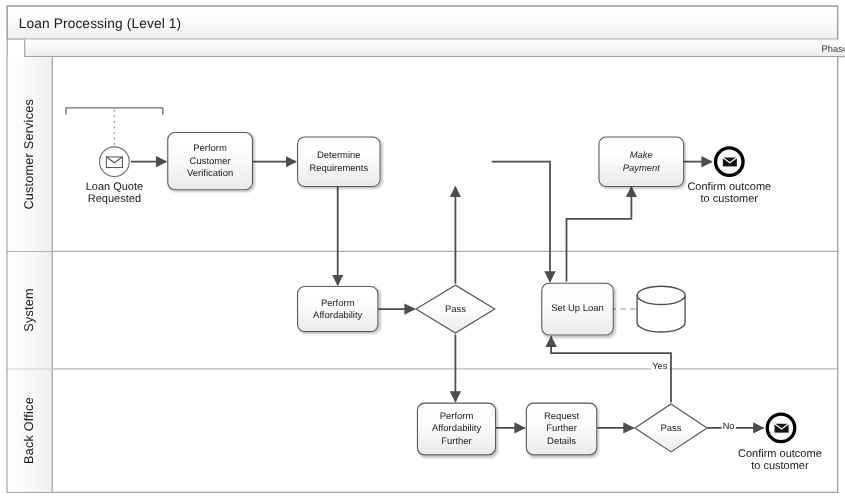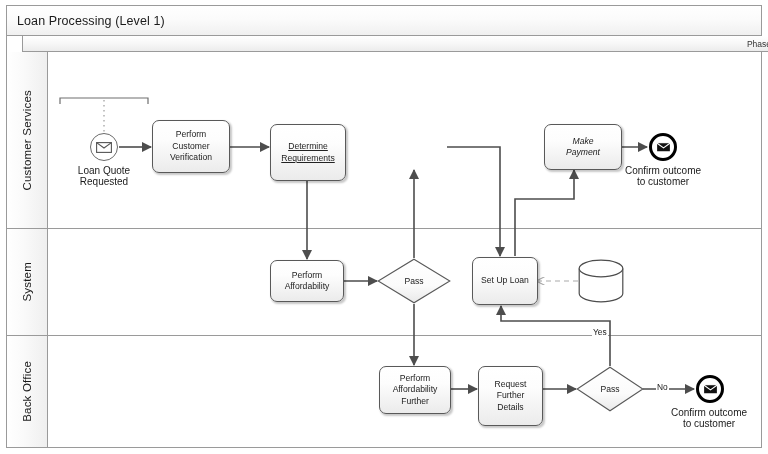--- a/index.html
+++ b/index.html
@@ -267,21 +267,21 @@
   </div>
 
   <div class="task" style="left:152px; top:120px; width:78px; height:53px;">
     <div>
       <span>Perform</span>
       <span>Customer</span>
       <span>Verification</span>
     </div>
   </div>
 
-  <div class="task" style="left:270px; top:124px; width:76px; height:57px;text-decoration:underline;">
+  <div class="task" style="left:270px; top:124px; width:76px; height:46px;">
     <div>
       <span>Determine</span>
       <span>Requirements</span>
     </div>
   </div>
 
 
   <div class="task" style="left:544px; top:124px; width:78px; height:46px;font-style:italic;">
     <div>
       <span>Make</span>
@@ -314,21 +314,21 @@
           <stop offset="0%" stop-color="#ffffff"></stop>
           <stop offset="60%" stop-color="#fbfbfb"></stop>
           <stop offset="100%" stop-color="#e9e9e9"></stop>
         </linearGradient>
       </defs>
       <polygon points="37,1.2 72.8,23 37,44.8 1.2,23" fill="url(#gwgrad)" stroke="#595959" stroke-width="1.1"></polygon>
     </svg>
     <div class="gateway-label">Pass</div>
   </div>
 
-  <div class="task" style="left:472px; top:257px; width:66px; height:48px;">
+  <div class="task" style="left:492px; top:257px; width:66px; height:48px;">
     <div>
       <span>Set Up Loan</span>
     </div>
   </div>
 
   <div class="db-wrap" style="left:578px; top:259px;">
     <svg width="46" height="44" viewBox="0 0 46 44">
       <path d="M 1.2 9.5 L 1.2 34.5 A 21.8 8.3 0 0 0 44.8 34.5 L 44.8 9.5" fill="#ffffff" stroke="#4d4d4d" stroke-width="1.2"></path>
       <ellipse cx="23" cy="9.5" rx="21.8" ry="8.3" fill="#ffffff" stroke="#4d4d4d" stroke-width="1.2"></ellipse>
     </svg>
@@ -337,21 +337,21 @@
   <div class="edge-label" style="left:592px; top:327px;">Yes</div>
 
   <div class="task" style="left:379px; top:366px; width:72px; height:48px;">
     <div>
       <span>Perform</span>
       <span>Affordability</span>
       <span>Further</span>
     </div>
   </div>
 
-  <div class="task" style="left:478px; top:366px; width:65px; height:60px;justify-content:center;">
+  <div class="task" style="left:478px; top:366px; width:65px; height:48px;justify-content:center;">
     <div>
       <span>Request</span>
       <span>Further</span>
       <span>Details</span>
     </div>
   </div>
 
   <div class="gateway-wrap" style="left:576px; top:366px; width:68px; height:46px;">
     <svg width="68" height="46" viewBox="0 0 68 46">
       <polygon points="34,1.2 66.8,23 34,44.8 1.2,23" fill="url(#gwgrad)" stroke="#595959" stroke-width="1.1"></polygon>

